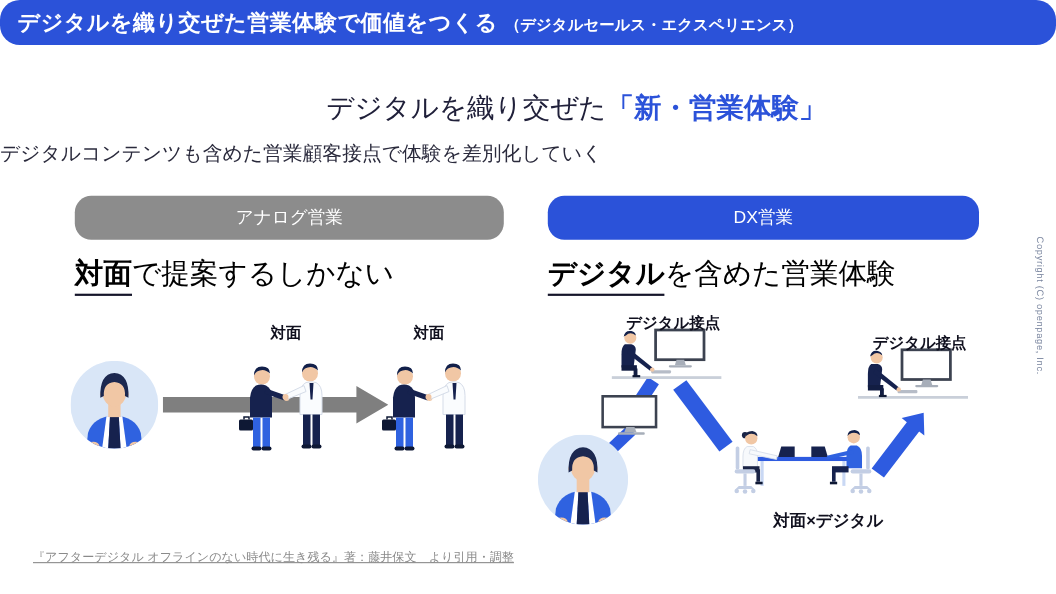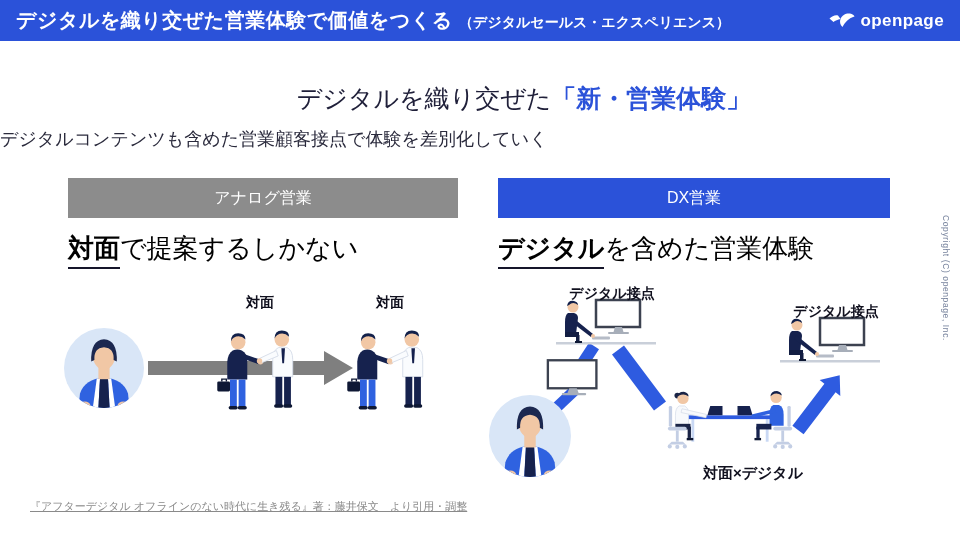--- a/index.html
+++ b/index.html
@@ -6,37 +6,37 @@
   body{
     width:960px;height:540px;position:relative;overflow:hidden;background:#ffffff;
     font-family:"Liberation Sans","DejaVu Sans",sans-serif;
   }
   .abs{position:absolute;}
 
   
   .slide-header{
     left:0;top:0;width:960px;height:41px;background:#2B52D9;
     display:flex;align-items:center;justify-content:space-between;
-    padding:4px 16px;box-sizing:border-box;position:absolute;
+    padding:4px 16px;box-sizing:border-box;position:absolute;border-radius:18px;
   }
   .header-text{color:#fff;font-weight:bold;white-space:nowrap;}
   .header-text .t-main{font-size:20px;letter-spacing:0.5px;}
   .header-text .t-sub{font-size:14px;margin-left:2px;}
   .logo{display:flex;align-items:center;gap:6px;}
   .logo .wordmark{color:#fff;font-size:17px;font-weight:bold;letter-spacing:0.4px;}
 
   
   .main-title{left:0;top:83px;width:960px;text-align:center;font-size:25px;line-height:30px;position:absolute;padding-left:44px;}
   .main-title .prefix{color:#20203A;font-weight:normal;}
   .main-title .accent{color:#2B52D9;font-weight:bold;}
   .main-subtitle{left:0;top:127px;width:960px;font-size:18px;color:#2A2A3C;position:absolute;}
 
   
   .col-bar{height:40px;display:flex;align-items:center;justify-content:center;
-    color:#fff;font-size:16px;position:absolute;}
+    color:#fff;font-size:16px;position:absolute;border-radius:15px;}
   .bar-analog{left:68px;top:178px;width:390px;background:#8C8C8C;}
   .bar-dx{left:498px;top:178px;width:392px;background:#2B52D9;}
 
   .col-caption{top:231px;text-align:left;font-size:26px;color:#000000;position:absolute;}
   .cap-left{left:68px;width:390px;}
   .cap-right{left:498px;width:392px;}
   .col-caption .em{font-weight:bold;display:inline-block;border-bottom:2.5px solid #15152A;padding-bottom:1px;}
 
   
   .illu-label{position:absolute;text-align:center;font-weight:bold;color:#10101E;}
@@ -164,27 +164,20 @@
         <circle cx="149" cy="67" r="2.2" fill="#C3CEE4"></circle>
     </symbol>
   </defs>
 </svg>
 
 <div class="slide-header">
   <div class="header-text">
     <span class="t-main">デジタルを織り交ぜた営業体験で価値をつくる</span>
     <span class="t-sub">（デジタルセールス・エクスペリエンス）</span>
   </div>
-  <div class="logo">
-    <svg width="26" height="17" viewBox="0 0 26 17">
-      <path d="M0.5,6.5 C3,4 6.5,2.5 9,3.5 L11.5,7 C9,7.5 6,8.5 4.5,10 Z" fill="#fff"></path>
-      <path d="M11.5,7 C13,3 17,1 21,1.5 C23.5,2 25,3 25.5,4.5 C20,6 16,10 13.5,15 C11,13 10.5,9.5 11.5,7 Z" fill="#fff"></path>
-    </svg>
-    <span class="wordmark">openpage</span>
-  </div>
 </div>
 
 <div class="main-title">
   <span class="prefix">デジタルを織り交ぜた</span><span class="accent">「新・営業体験」</span>
 </div>
 <div class="main-subtitle">デジタルコンテンツも含めた営業顧客接点で体験を差別化していく</div>
 
 <div class="col-bar bar-analog">アナログ営業</div>
 <div class="col-bar bar-dx">DX営業</div>
 

